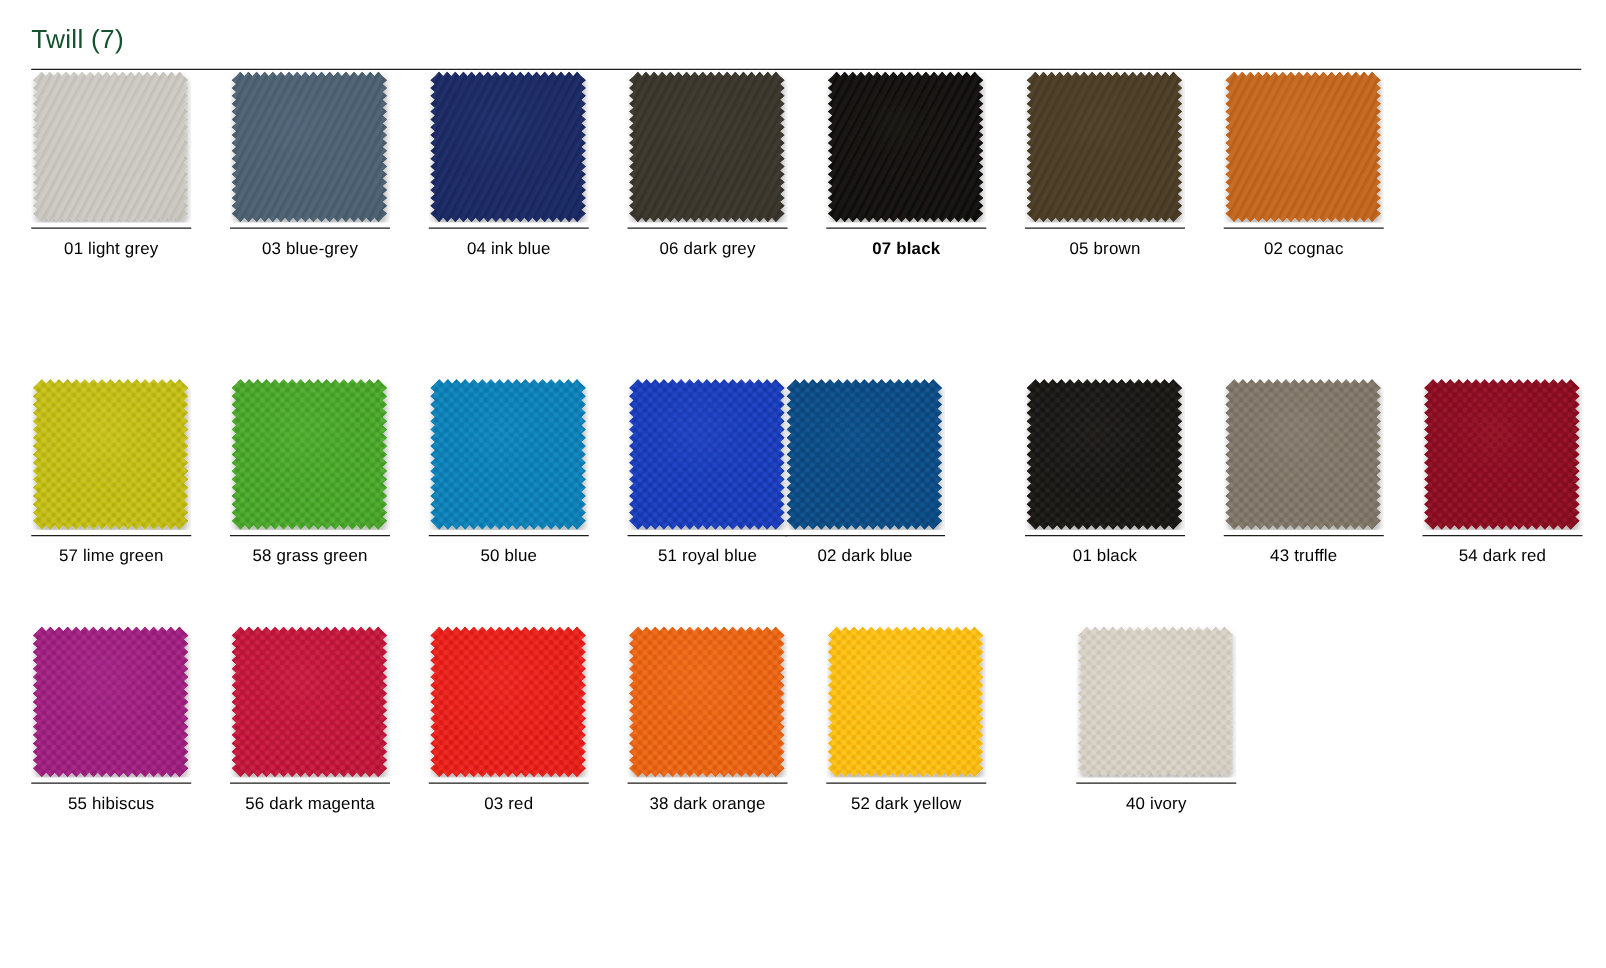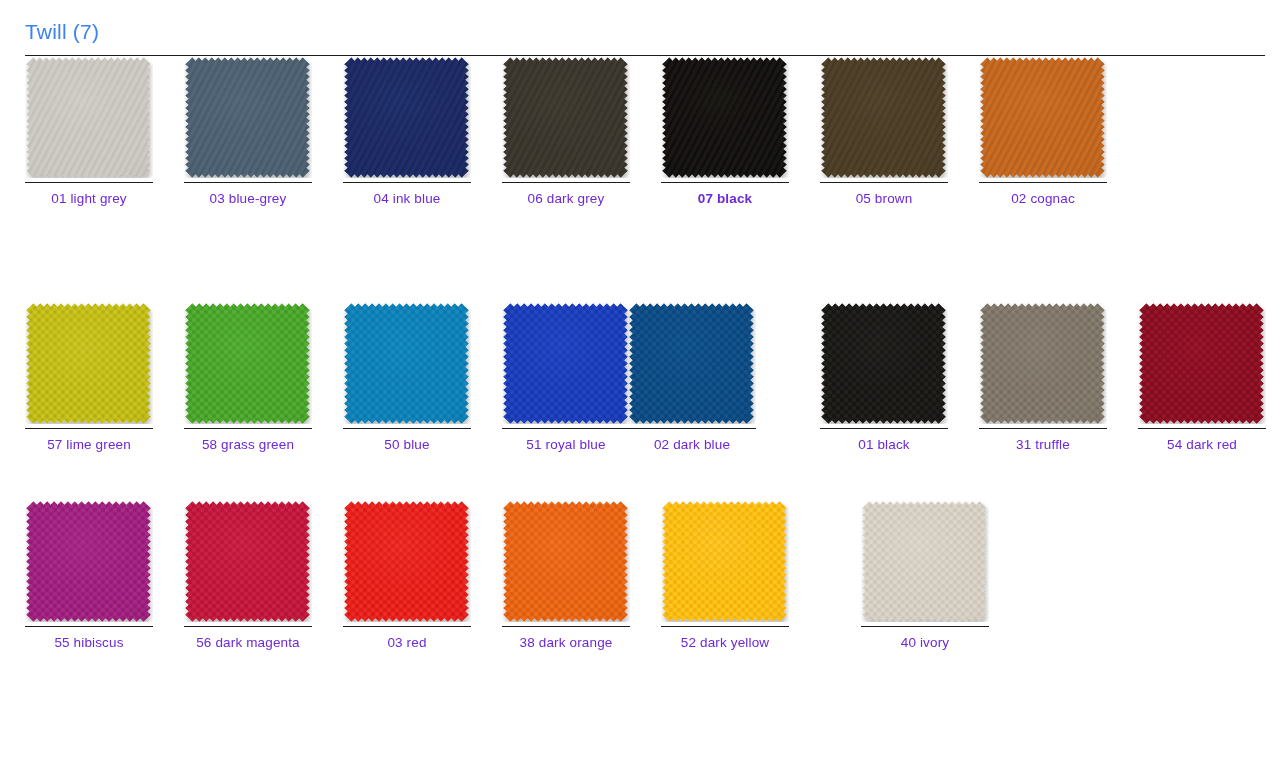--- a/index.html
+++ b/index.html
@@ -35,21 +35,21 @@
     margin-left: 25px;
     margin-right: 20px;
   }
   .section-title {
     position: absolute;
     left: 0;
     bottom: 12px;
     font-size: 21px;
     line-height: 24px;
     letter-spacing: 0.2px;
-    color: #3b82f6;
+    color: #14532d;
     font-weight: 400;
     white-space: nowrap;
   }
   .section-rule {
     position: absolute;
     left: 0;
     right: 0;
     bottom: 0;
     height: 1px;
     background: #1d1d1b;
@@ -85,21 +85,21 @@
     background: #1d1d1b;
   }
   .swatch-label {
     position: absolute;
     left: 0;
     top: 134px;
     width: 128px;
     text-align: center;
     font-size: 13.5px;
     line-height: 18px;
-    color: #6d28d9;
+    color: #000000;
     letter-spacing: 0.15px;
     white-space: nowrap;
   }
 </style>
 </head>
 <body>
 
 <div class="page">
 
   <div class="section" id="section-twill" style="top:12px;">
@@ -692,21 +692,21 @@
               <g filter="url(#sh-sw13)">
                 <path d="M 0 0 L 3.4411764705882355 -3.6 L 6.882352941176471 0 L 10.323529411764707 -3.6 L 13.764705882352942 0 L 17.205882352941178 -3.6 L 20.647058823529413 0 L 24.08823529411765 -3.6 L 27.529411764705884 0 L 30.97058823529412 -3.6 L 34.411764705882355 0 L 37.852941176470594 -3.6 L 41.294117647058826 0 L 44.73529411764706 -3.6 L 48.1764705882353 0 L 51.617647058823536 -3.6 L 55.05882352941177 0 L 58.5 -3.6 L 61.94117647058824 0 L 65.38235294117648 -3.6 L 68.82352941176471 0 L 72.26470588235294 -3.6 L 75.70588235294119 0 L 79.14705882352942 -3.6 L 82.58823529411765 0 L 86.02941176470588 -3.6 L 89.47058823529412 0 L 92.91176470588236 -3.6 L 96.3529411764706 0 L 99.79411764705883 -3.6 L 103.23529411764707 0 L 106.6764705882353 -3.6 L 110.11764705882354 0 L 113.55882352941177 -3.6 L 117 0 L 120.6 3.323529411764706 L 117 6.647058823529412 L 120.6 9.970588235294118 L 117 13.294117647058824 L 120.6 16.61764705882353 L 117 19.941176470588236 L 120.6 23.264705882352942 L 117 26.58823529411765 L 120.6 29.911764705882355 L 117 33.23529411764706 L 120.6 36.55882352941177 L 117 39.88235294117647 L 120.6 43.20588235294118 L 117 46.529411764705884 L 120.6 49.852941176470594 L 117 53.1764705882353 L 120.6 56.5 L 117 59.82352941176471 L 120.6 63.14705882352941 L 117 66.47058823529412 L 120.6 69.79411764705883 L 117 73.11764705882354 L 120.6 76.44117647058825 L 117 79.76470588235294 L 120.6 83.08823529411765 L 117 86.41176470588236 L 120.6 89.73529411764706 L 117 93.05882352941177 L 120.6 96.38235294117648 L 117 99.70588235294119 L 120.6 103.02941176470588 L 117 106.3529411764706 L 120.6 109.6764705882353 L 117 113 L 113.55882352941177 116.6 L 110.11764705882354 113 L 106.67647058823529 116.6 L 103.23529411764706 113 L 99.79411764705883 116.6 L 96.35294117647058 113 L 92.91176470588235 116.6 L 89.47058823529412 113 L 86.02941176470588 116.6 L 82.58823529411765 113 L 79.1470588235294 116.6 L 75.70588235294117 113 L 72.26470588235294 116.6 L 68.8235294117647 113 L 65.38235294117646 116.6 L 61.94117647058823 113 L 58.5 116.6 L 55.05882352941176 113 L 51.61764705882352 116.6 L 48.17647058823529 113 L 44.73529411764706 116.6 L 41.29411764705881 113 L 37.85294117647058 116.6 L 34.41176470588235 113 L 30.970588235294116 116.6 L 27.529411764705884 113 L 24.088235294117638 116.6 L 20.647058823529406 113 L 17.205882352941174 116.6 L 13.764705882352928 113 L 10.323529411764696 116.6 L 6.882352941176464 113 L 3.441176470588232 116.6 L 0 113 L -3.6 109.67647058823529 L 0 106.3529411764706 L -3.6 103.02941176470588 L 0 99.70588235294117 L -3.6 96.38235294117646 L 0 93.05882352941177 L -3.6 89.73529411764706 L 0 86.41176470588235 L -3.6 83.08823529411765 L 0 79.76470588235294 L -3.6 76.44117647058823 L 0 73.11764705882354 L -3.6 69.79411764705881 L 0 66.47058823529412 L -3.6 63.147058823529406 L 0 59.8235294117647 L -3.6 56.5 L 0 53.17647058823529 L -3.6 49.85294117647059 L 0 46.529411764705884 L -3.6 43.205882352941174 L 0 39.882352941176464 L -3.6 36.558823529411754 L 0 33.23529411764706 L -3.6 29.911764705882348 L 0 26.588235294117638 L -3.6 23.264705882352942 L 0 19.941176470588232 L -3.6 16.617647058823522 L 0 13.294117647058812 L -3.6 9.970588235294116 L 0 6.647058823529406 L -3.6 3.323529411764696 L 0 0 Z" transform="translate(5,5)" fill="#7f7669"></path>
                 <g clip-path="url(#clip-sw13)">
                   <rect x="-10" y="-10" width="148" height="142" fill="url(#pat-sw13)"></rect>
                   <rect x="-10" y="-10" width="148" height="142" fill="url(#grad-sw13)"></rect>
                 </g>
               </g>
             </svg>
           </div>
           <div class="swatch-underline"></div>
-          <div class="swatch-label">31 truffle</div>
+          <div class="swatch-label">43 truffle</div>
         </div>
         <div class="swatch-cell" style="left: 1113px;">
           <div class="swatch-figure">
             <svg viewBox="0 0 128 122" width="128" height="122">
               <defs>
                 <clipPath id="clip-sw14">
                   <path d="M 0 0 L 3.4411764705882355 -3.6 L 6.882352941176471 0 L 10.323529411764707 -3.6 L 13.764705882352942 0 L 17.205882352941178 -3.6 L 20.647058823529413 0 L 24.08823529411765 -3.6 L 27.529411764705884 0 L 30.97058823529412 -3.6 L 34.411764705882355 0 L 37.852941176470594 -3.6 L 41.294117647058826 0 L 44.73529411764706 -3.6 L 48.1764705882353 0 L 51.617647058823536 -3.6 L 55.05882352941177 0 L 58.5 -3.6 L 61.94117647058824 0 L 65.38235294117648 -3.6 L 68.82352941176471 0 L 72.26470588235294 -3.6 L 75.70588235294119 0 L 79.14705882352942 -3.6 L 82.58823529411765 0 L 86.02941176470588 -3.6 L 89.47058823529412 0 L 92.91176470588236 -3.6 L 96.3529411764706 0 L 99.79411764705883 -3.6 L 103.23529411764707 0 L 106.6764705882353 -3.6 L 110.11764705882354 0 L 113.55882352941177 -3.6 L 117 0 L 120.6 3.323529411764706 L 117 6.647058823529412 L 120.6 9.970588235294118 L 117 13.294117647058824 L 120.6 16.61764705882353 L 117 19.941176470588236 L 120.6 23.264705882352942 L 117 26.58823529411765 L 120.6 29.911764705882355 L 117 33.23529411764706 L 120.6 36.55882352941177 L 117 39.88235294117647 L 120.6 43.20588235294118 L 117 46.529411764705884 L 120.6 49.852941176470594 L 117 53.1764705882353 L 120.6 56.5 L 117 59.82352941176471 L 120.6 63.14705882352941 L 117 66.47058823529412 L 120.6 69.79411764705883 L 117 73.11764705882354 L 120.6 76.44117647058825 L 117 79.76470588235294 L 120.6 83.08823529411765 L 117 86.41176470588236 L 120.6 89.73529411764706 L 117 93.05882352941177 L 120.6 96.38235294117648 L 117 99.70588235294119 L 120.6 103.02941176470588 L 117 106.3529411764706 L 120.6 109.6764705882353 L 117 113 L 113.55882352941177 116.6 L 110.11764705882354 113 L 106.67647058823529 116.6 L 103.23529411764706 113 L 99.79411764705883 116.6 L 96.35294117647058 113 L 92.91176470588235 116.6 L 89.47058823529412 113 L 86.02941176470588 116.6 L 82.58823529411765 113 L 79.1470588235294 116.6 L 75.70588235294117 113 L 72.26470588235294 116.6 L 68.8235294117647 113 L 65.38235294117646 116.6 L 61.94117647058823 113 L 58.5 116.6 L 55.05882352941176 113 L 51.61764705882352 116.6 L 48.17647058823529 113 L 44.73529411764706 116.6 L 41.29411764705881 113 L 37.85294117647058 116.6 L 34.41176470588235 113 L 30.970588235294116 116.6 L 27.529411764705884 113 L 24.088235294117638 116.6 L 20.647058823529406 113 L 17.205882352941174 116.6 L 13.764705882352928 113 L 10.323529411764696 116.6 L 6.882352941176464 113 L 3.441176470588232 116.6 L 0 113 L -3.6 109.67647058823529 L 0 106.3529411764706 L -3.6 103.02941176470588 L 0 99.70588235294117 L -3.6 96.38235294117646 L 0 93.05882352941177 L -3.6 89.73529411764706 L 0 86.41176470588235 L -3.6 83.08823529411765 L 0 79.76470588235294 L -3.6 76.44117647058823 L 0 73.11764705882354 L -3.6 69.79411764705881 L 0 66.47058823529412 L -3.6 63.147058823529406 L 0 59.8235294117647 L -3.6 56.5 L 0 53.17647058823529 L -3.6 49.85294117647059 L 0 46.529411764705884 L -3.6 43.205882352941174 L 0 39.882352941176464 L -3.6 36.558823529411754 L 0 33.23529411764706 L -3.6 29.911764705882348 L 0 26.588235294117638 L -3.6 23.264705882352942 L 0 19.941176470588232 L -3.6 16.617647058823522 L 0 13.294117647058812 L -3.6 9.970588235294116 L 0 6.647058823529406 L -3.6 3.323529411764696 L 0 0 Z" transform="translate(5,5)"></path>
                 </clipPath>
                 <pattern id="pat-sw14" width="8" height="8" patternUnits="userSpaceOnUse">
                   <rect width="8" height="8" fill="#8b0e23"></rect>

